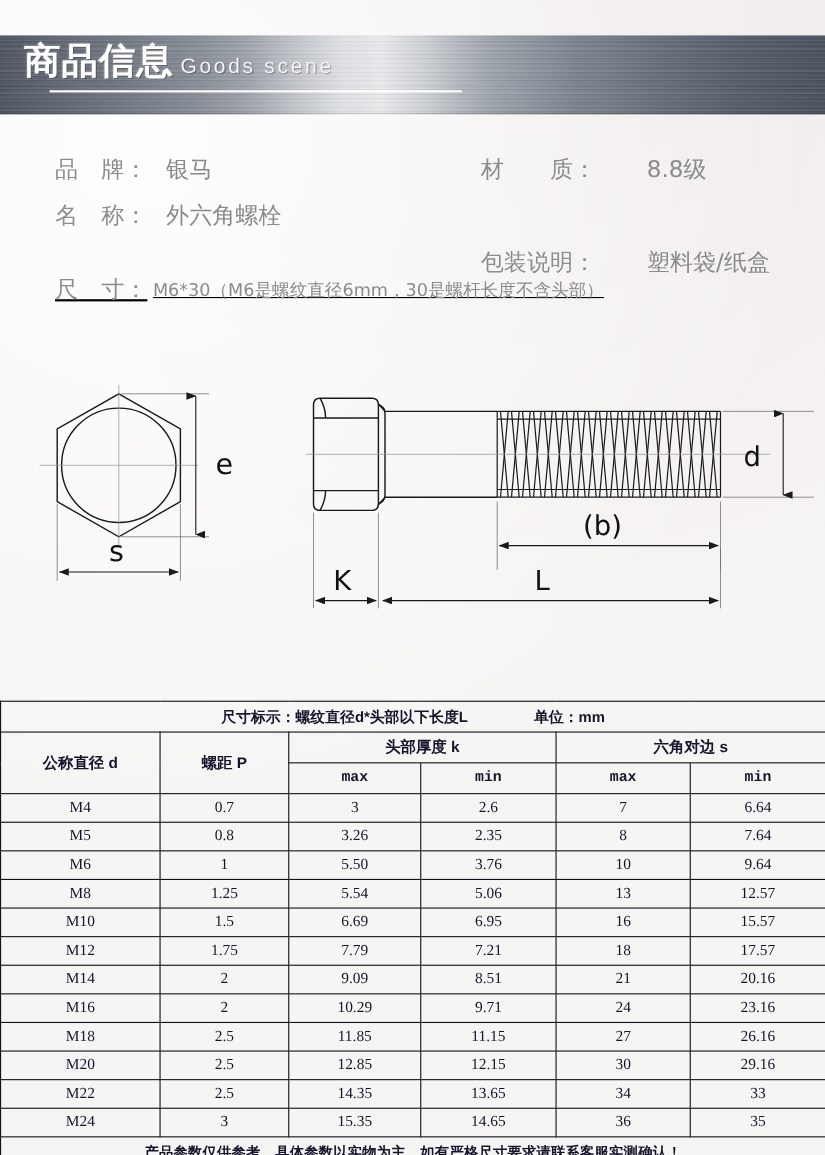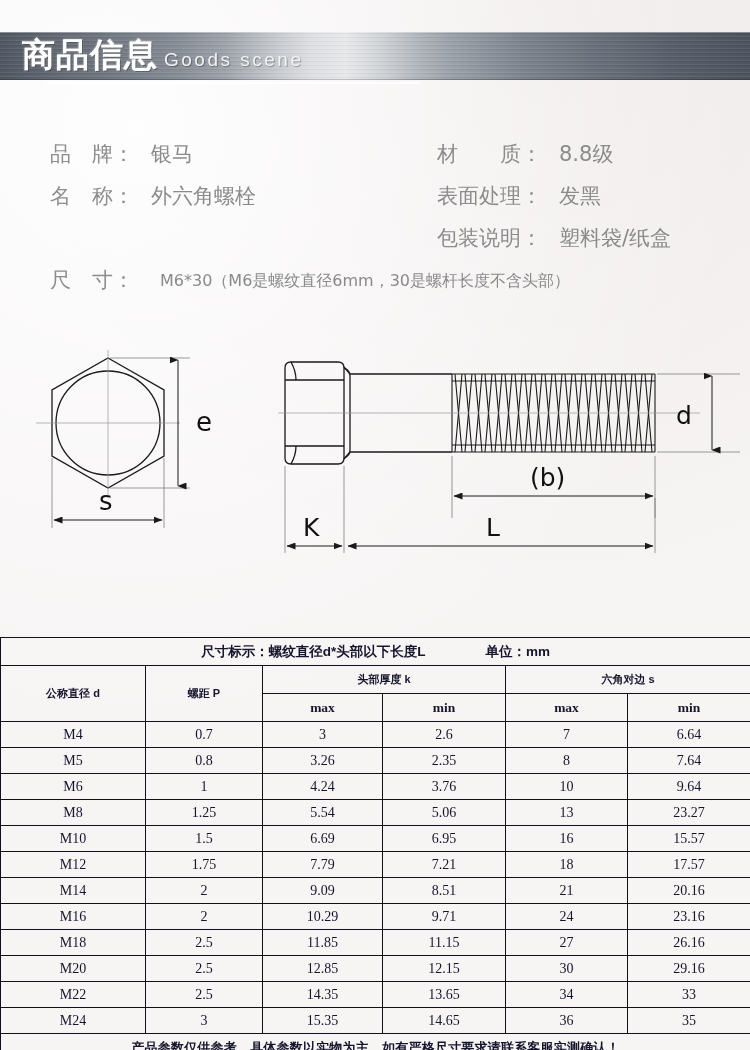--- a/index.html
+++ b/index.html
@@ -23,21 +23,21 @@
       radial-gradient(circle at 72% 4%, rgba(238,232,232,0.8) 0%, rgba(246,243,243,0) 48%),
       #f7f4f4;
   }
 
   
   .banner-wrap {
     position: absolute;
     left: 0;
     top: 32px;
     width: 750px;
-    height: 48px;
+    height: 72px;
   }
   .banner {
     position: absolute;
     inset: 0;
     background:
       repeating-linear-gradient(to bottom,
         rgba(255,255,255,0.085) 0px,
         rgba(255,255,255,0.085) 1px,
         rgba(0,0,0,0.05) 1px,
         rgba(0,0,0,0.05) 2px,
@@ -128,30 +128,30 @@
     letter-spacing: 0;
   }
   .spec-value {
     color: #8a8a8a;
     font-size: 21px;
     margin-left: 17px;
     font-family: "DejaVu Sans", "Liberation Sans", sans-serif;
   }
   .spec-value.small {
     font-size: 16px;
-    margin-left: 26px;
+    margin-left: 5px;
     position: relative;
     top: -1px;
   }
   .col-left  { left: 50px; }
-  .col-right { left: 437px; }
+  .col-right { left: 437px; gap: 29px; }
   .r1 { top: 8px; }
   .r2 { top: 50px; align-items: flex-end; }
   .r3 { top: 92px; }
-  .r4 { top: 134px; }
+  .r4 { top: 117px; text-decoration: underline; }
 
   
   .drawing {
     position: absolute;
     left: 0;
     top: 338px;
     width: 750px;
     height: 285px;
   }
   .drawing svg { display: block; }
@@ -183,29 +183,29 @@
   }
   .t-title .t-title-inner {
     display: flex;
     justify-content: center;
     align-items: center;
     gap: 60px;
   }
   .t-head {
     height: 27px;
     font-weight: bold;
-    font-size: 11px;
+    font-size: 14px;
     font-family: "Liberation Sans", "DejaVu Sans", sans-serif;
   }
   .t-head-tall { height: 54px; }
   .t-sub {
     height: 27px;
     font-weight: bold;
     font-size: 13.5px;
-    font-family: Liberation Serif, serif;
+    font-family: Liberation Mono, monospace;
   }
   .t-cell {
     height: 25px;
     font-size: 14px;
     font-family: "Liberation Serif", "DejaVu Serif", serif;
   }
   .t-foot {
     height: 27px;
     color: #d81f1f;
     font-weight: bold;
@@ -240,24 +240,20 @@
       <span class="spec-value">外六角螺栓</span>
     </div>
     <div class="spec-row col-left r4">
       <span class="spec-label">尺　寸：</span>
       <span class="spec-value small">M6*30（M6是螺纹直径6mm，30是螺杆长度不含头部）</span>
     </div>
 
     <div class="spec-row col-right r1">
       <span class="spec-label wide">材　　质：</span>
       <span class="spec-value">8.8级</span>
-    </div>
-    <div class="spec-row col-right r2">
-      <span class="spec-label wide">表面处理：</span>
-      <span class="spec-value">发黑</span>
     </div>
     <div class="spec-row col-right r3">
       <span class="spec-label wide">包装说明：</span>
       <span class="spec-value">塑料袋/纸盒</span>
     </div>
 
   </div>
 
   <div class="drawing">
     <svg width="750" height="285" viewBox="0 0 750 285" xmlns="http://www.w3.org/2000/svg">
@@ -415,32 +411,32 @@
             <td class="t-cell">M5</td>
             <td class="t-cell">0.8</td>
             <td class="t-cell">3.26</td>
             <td class="t-cell">2.35</td>
             <td class="t-cell">8</td>
             <td class="t-cell">7.64</td>
           </tr>
           <tr>
             <td class="t-cell">M6</td>
             <td class="t-cell">1</td>
-            <td class="t-cell">4.24</td>
+            <td class="t-cell">5.50</td>
             <td class="t-cell">3.76</td>
             <td class="t-cell">10</td>
             <td class="t-cell">9.64</td>
           </tr>
           <tr>
             <td class="t-cell">M8</td>
             <td class="t-cell">1.25</td>
             <td class="t-cell">5.54</td>
             <td class="t-cell">5.06</td>
             <td class="t-cell">13</td>
-            <td class="t-cell">23.27</td>
+            <td class="t-cell">12.57</td>
           </tr>
           <tr>
             <td class="t-cell">M10</td>
             <td class="t-cell">1.5</td>
             <td class="t-cell">6.69</td>
             <td class="t-cell">6.95</td>
             <td class="t-cell">16</td>
             <td class="t-cell">15.57</td>
           </tr>
           <tr>

